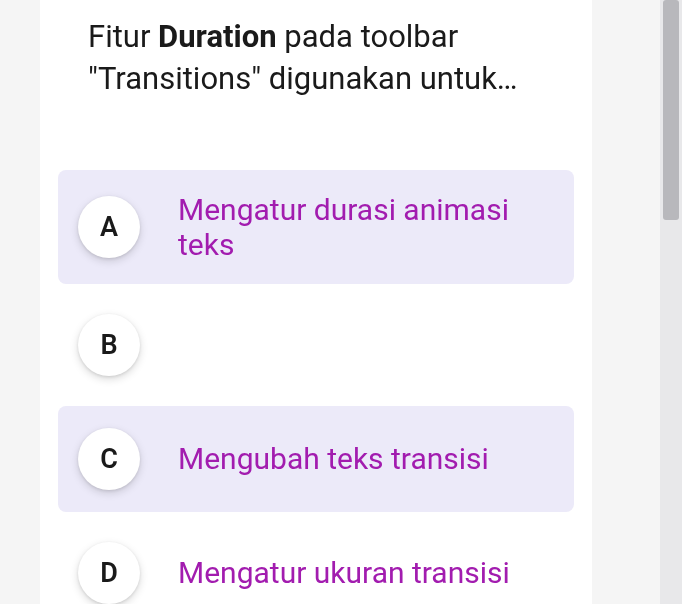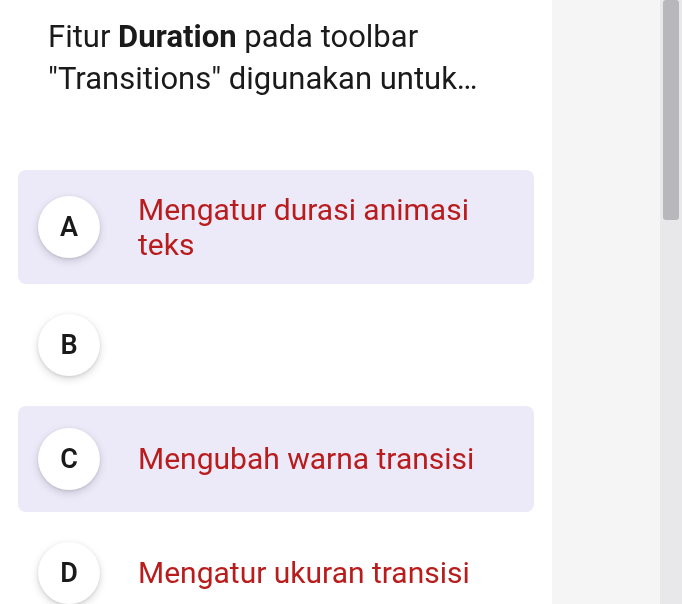--- a/index.html
+++ b/index.html
@@ -14,20 +14,21 @@
       height: 604px;
       overflow: hidden;
       position: relative;
     }
     .card {
       background: #ffffff;
       width: 552px;
       height: 604px;
       padding: 0;
       position: relative;
+      margin-left: 40px;
     }
     .question {
       padding: 16px 48px 0 48px;
       font-size: 31px;
       line-height: 1.35;
       color: #1a1a1a;
       font-weight: 400;
       margin-bottom: 70px;
     }
     .question .bold {
@@ -60,21 +61,21 @@
       align-items: center;
       justify-content: center;
       font-size: 27px;
       font-weight: 600;
       color: #1a1a1a;
       box-shadow: 0 3px 8px rgba(0,0,0,0.15), 0 1px 3px rgba(0,0,0,0.1);
       flex-shrink: 0;
     }
     .option-text {
       font-size: 30px;
-      color: #b91c1c;
+      color: #a21caf;
       font-weight: 400;
     }
     .scrollbar-track {
       position: absolute;
       right: 0;
       top: 0;
       width: 22px;
       height: 604px;
       background: #e8e8ea;
     }
@@ -98,21 +99,21 @@
   <div class="options">
     <div class="option highlighted">
       <div class="option-letter">A</div>
       <div class="option-text">Mengatur durasi animasi teks</div>
     </div>
     <div class="option plain">
       <div class="option-letter">B</div>
     </div>
     <div class="option highlighted">
       <div class="option-letter">C</div>
-      <div class="option-text">Mengubah warna transisi</div>
+      <div class="option-text">Mengubah teks transisi</div>
     </div>
     <div class="option plain">
       <div class="option-letter">D</div>
       <div class="option-text">Mengatur ukuran transisi</div>
     </div>
   </div>
 </div>
 
 <div class="scrollbar-track">
   <div class="scrollbar-thumb"></div>

